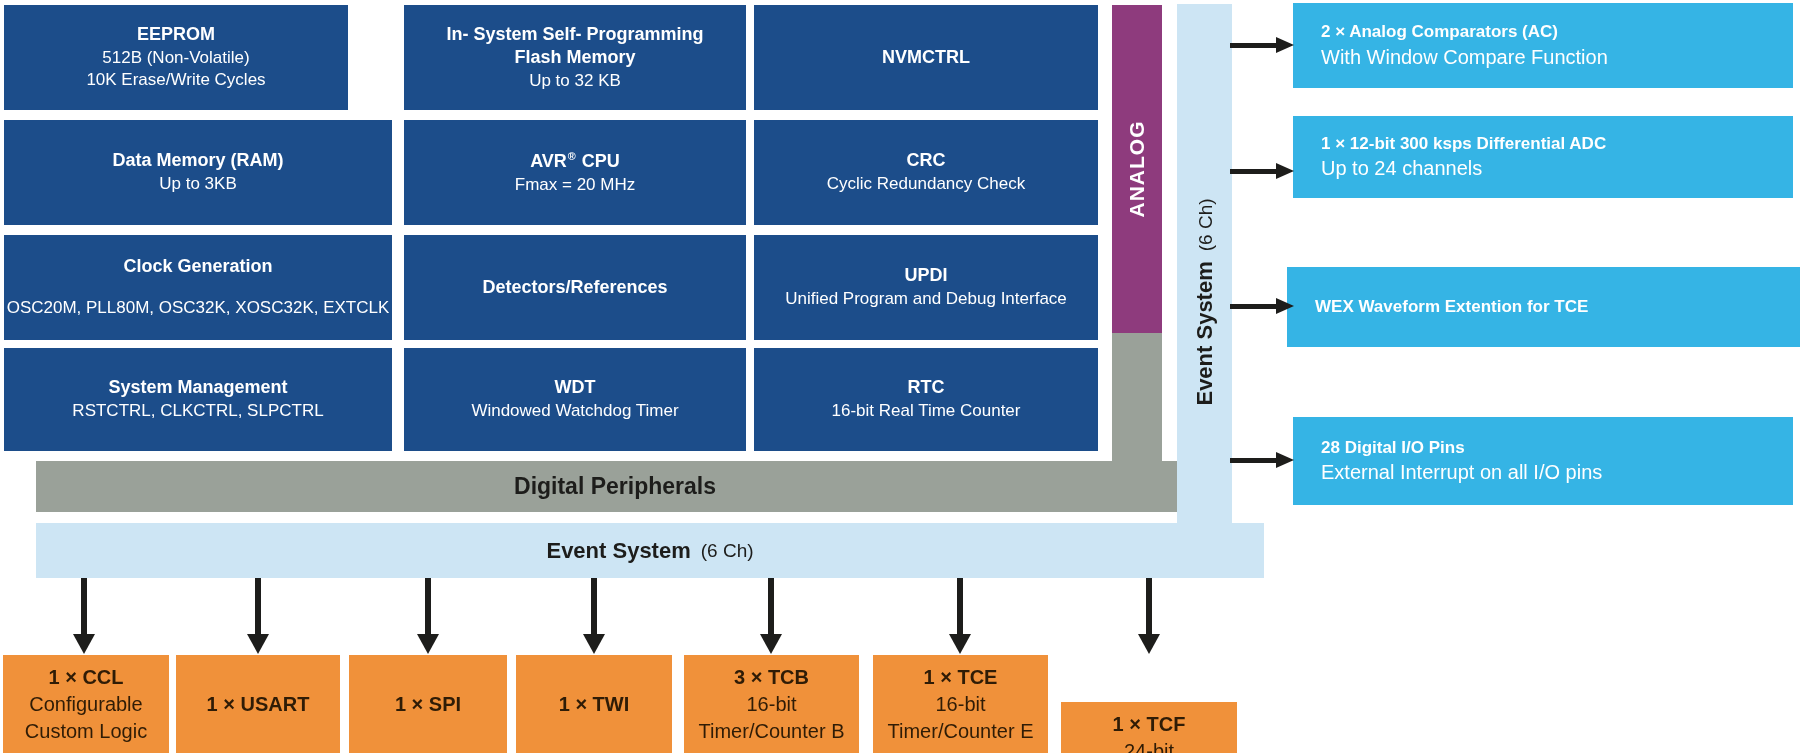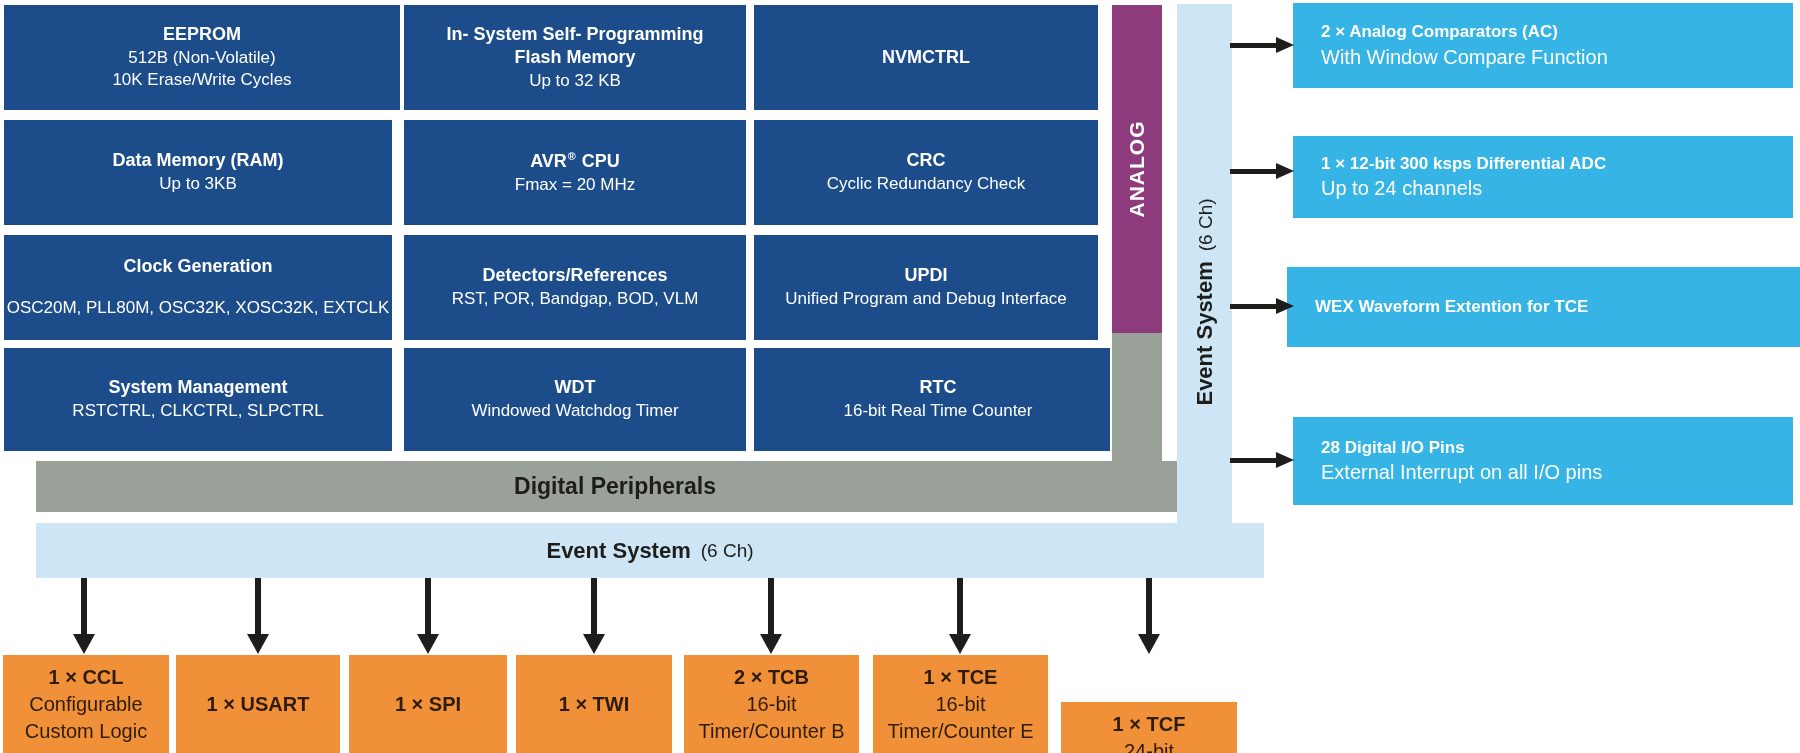--- a/index.html
+++ b/index.html
@@ -63,21 +63,21 @@
   .vshaft{position:absolute;width:6px;background:var(--arrow-black);}
   .vhead{position:absolute;width:0;height:0;
     border-top:20px solid var(--arrow-black);
     border-left:11px solid transparent;border-right:11px solid transparent;}
 </style>
 </head>
 <body>
 
 <div class="canvas">
 
-  <div class="core" style="left:4px;top:5px;width:396px;height:105px;">
+  <div class="core" style="left:4px;top:5px;width:344px;height:105px;">
     <div class="t">EEPROM</div>
     <div class="n">512B (Non-Volatile)</div>
     <div class="n">10K Erase/Write Cycles</div>
   </div>
   <div class="core" style="left:404px;top:5px;width:342px;height:105px;">
     <div class="t">In- System Self- Programming</div>
     <div class="t">Flash Memory</div>
     <div class="n">Up to 32 KB</div>
   </div>
   <div class="core" style="left:754px;top:5px;width:344px;height:105px;">
@@ -96,36 +96,35 @@
     <div class="t">CRC</div>
     <div class="n">Cyclic Redundancy Check</div>
   </div>
 
   <div class="core" style="left:4px;top:235px;width:388px;height:105px;gap:18px;">
     <div class="t">Clock Generation</div>
     <div class="n">OSC20M, PLL80M, OSC32K, XOSC32K, EXTCLK</div>
   </div>
   <div class="core" style="left:404px;top:235px;width:342px;height:105px;">
     <div class="t">Detectors/References</div>
-    <div class="n">RST, POR, Bandgap, BOD, VLM</div>
   </div>
   <div class="core" style="left:754px;top:235px;width:344px;height:105px;">
     <div class="t">UPDI</div>
     <div class="n">Unified Program and Debug Interface</div>
   </div>
 
   <div class="core" style="left:4px;top:348px;width:388px;height:103px;">
     <div class="t">System Management</div>
     <div class="n">RSTCTRL, CLKCTRL, SLPCTRL</div>
   </div>
   <div class="core" style="left:404px;top:348px;width:342px;height:103px;">
     <div class="t">WDT</div>
     <div class="n">Windowed Watchdog Timer</div>
   </div>
-  <div class="core" style="left:754px;top:348px;width:344px;height:103px;padding-left:12px;">
+  <div class="core" style="left:754px;top:348px;width:344px;height:103px;">
     <div class="t">RTC</div>
     <div class="n">16-bit Real Time Counter</div>
   </div>
 
   <div class="vbar analog-bar" style="left:1112px;top:5px;width:50px;height:328px;">
     <span class="vlabel">ANALOG</span>
   </div>
   <div class="vbar gray-riser" style="left:1112px;top:333px;width:50px;height:179px;"></div>
 
   <div class="hbar digital-bar" style="left:4px;top:461px;width:1158px;height:51px;">
@@ -138,21 +137,21 @@
 
   <div class="hbar event-hbar" style="left:4px;top:523px;width:1228px;height:55px;">
     <span class="ev-bold">Event System</span>
       <span class="ev-ch">(6 Ch)</span>
   </div>
 
   <div class="feature" style="left:1293px;top:3px;width:500px;height:85px;">
     <div class="t">2 × Analog Comparators (AC)</div>
     <div class="n">With Window Compare Function</div>
   </div>
-  <div class="feature" style="left:1293px;top:136px;width:500px;height:82px;">
+  <div class="feature" style="left:1293px;top:116px;width:500px;height:82px;">
     <div class="t">1 × 12-bit 300 ksps Differential ADC</div>
     <div class="n">Up to 24 channels</div>
   </div>
   <div class="feature" style="left:1287px;top:267px;width:570px;height:80px;">
     <div class="t">WEX Waveform Extention for TCE</div>
   </div>
   <div class="feature" style="left:1293px;top:417px;width:500px;height:88px;">
     <div class="t">28 Digital I/O Pins</div>
     <div class="n">External Interrupt on all I/O pins</div>
   </div>
@@ -211,21 +210,21 @@
   <div class="module" style="left:176px;top:655px;width:164px;height:98px;">
     <div class="t">1 × USART</div>
   </div>
   <div class="module" style="left:349px;top:655px;width:158px;height:98px;">
     <div class="t">1 × SPI</div>
   </div>
   <div class="module" style="left:516px;top:655px;width:156px;height:98px;">
     <div class="t">1 × TWI</div>
   </div>
   <div class="module" style="left:684px;top:655px;width:175px;height:98px;">
-    <div class="t">2 × TCB</div>
+    <div class="t">3 × TCB</div>
     <div class="n">16-bit</div>
     <div class="n">Timer/Counter B</div>
   </div>
   <div class="module" style="left:873px;top:655px;width:175px;height:98px;">
     <div class="t">1 × TCE</div>
     <div class="n">16-bit</div>
     <div class="n">Timer/Counter E</div>
   </div>
   <div class="module" style="left:1061px;top:655px;width:176px;height:98px;margin-top:47px;">
     <div class="t">1 × TCF</div>

